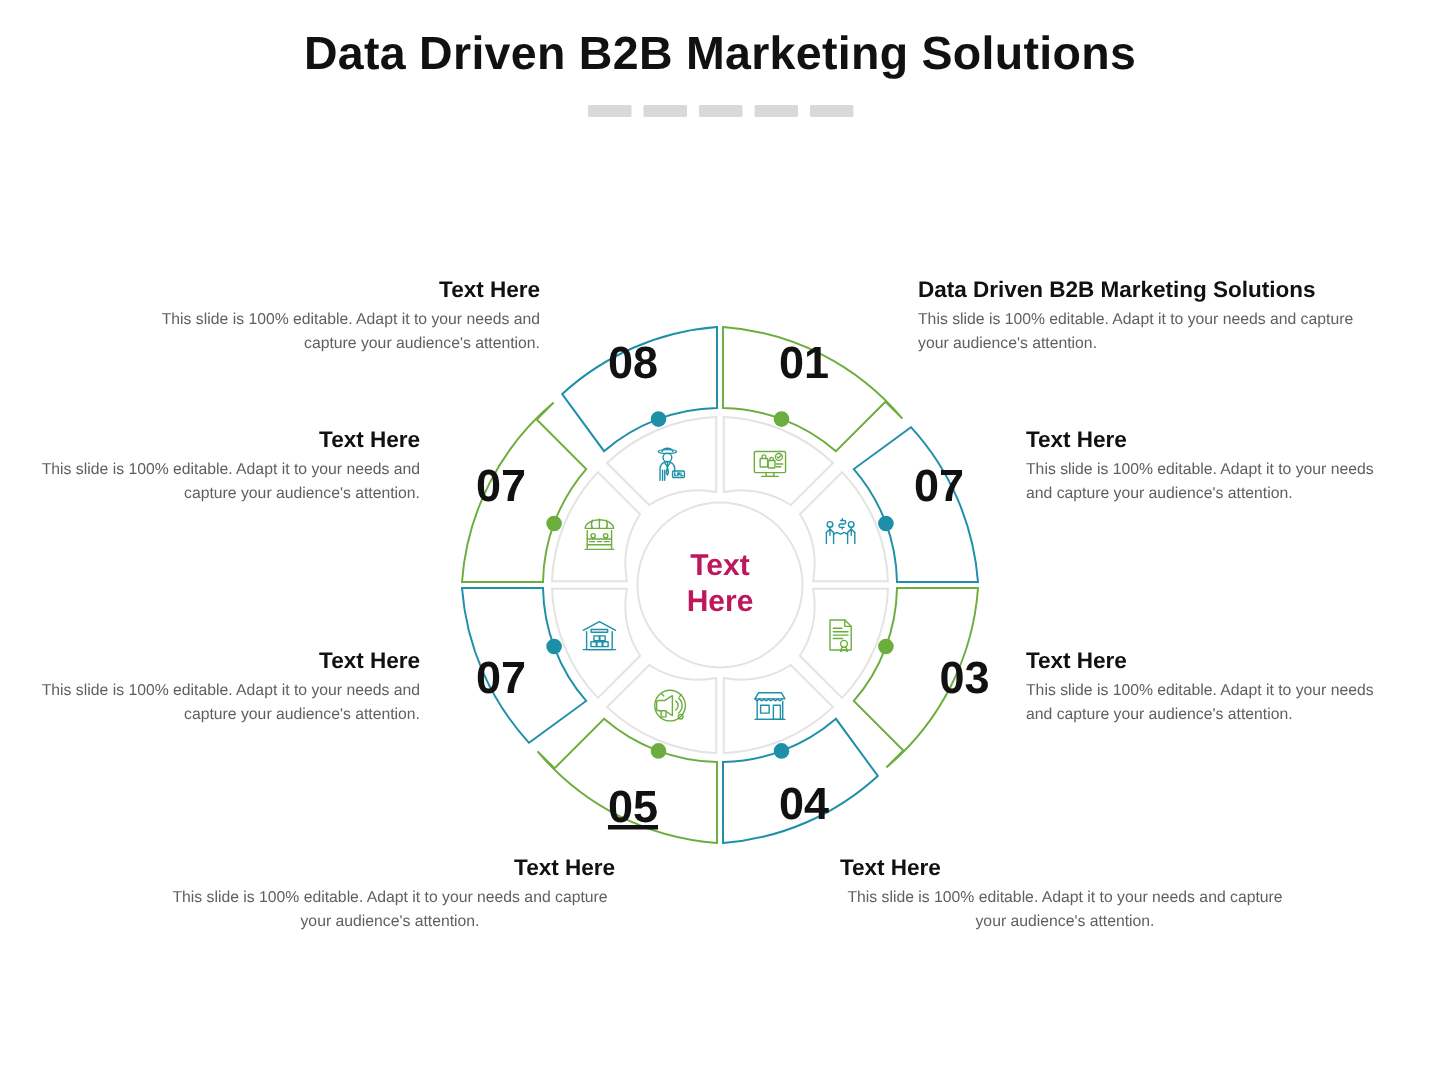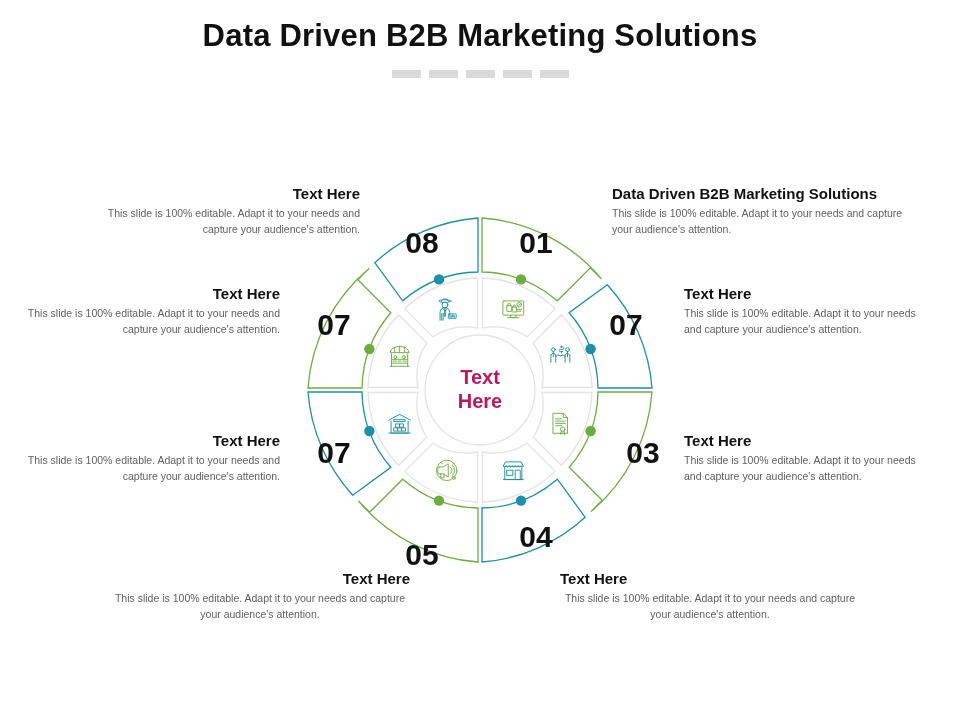--- a/index.html
+++ b/index.html
@@ -221,21 +221,21 @@
           <path d="M316 366 v34 h18 M356 400 v-34 h20 M356 386 h20 M396 366 v34 h22"></path>
         </g>
 
       </g>
     </svg>
 
     <div class="num" style="left:243px; top:36px;">01</div>
     <div class="num" style="left:333px; top:118px;">07</div>
     <div class="num" style="left:350px; top:246px;">03</div>
     <div class="num" style="left:243px; top:330px;">04</div>
-    <div class="num" style="left:129px; top:348px;">05</div>
+    <div class="num" style="left:129px; top:332px;text-decoration:underline;">05</div>
     <div class="num" style="left:41px;  top:246px;">07</div>
     <div class="num" style="left:41px;  top:118px;">07</div>
     <div class="num" style="left:129px; top:36px;">08</div>
 
     <div class="center-label">
       <div>Text</div>
       <div>Here</div>
     </div>
   </div>
 

